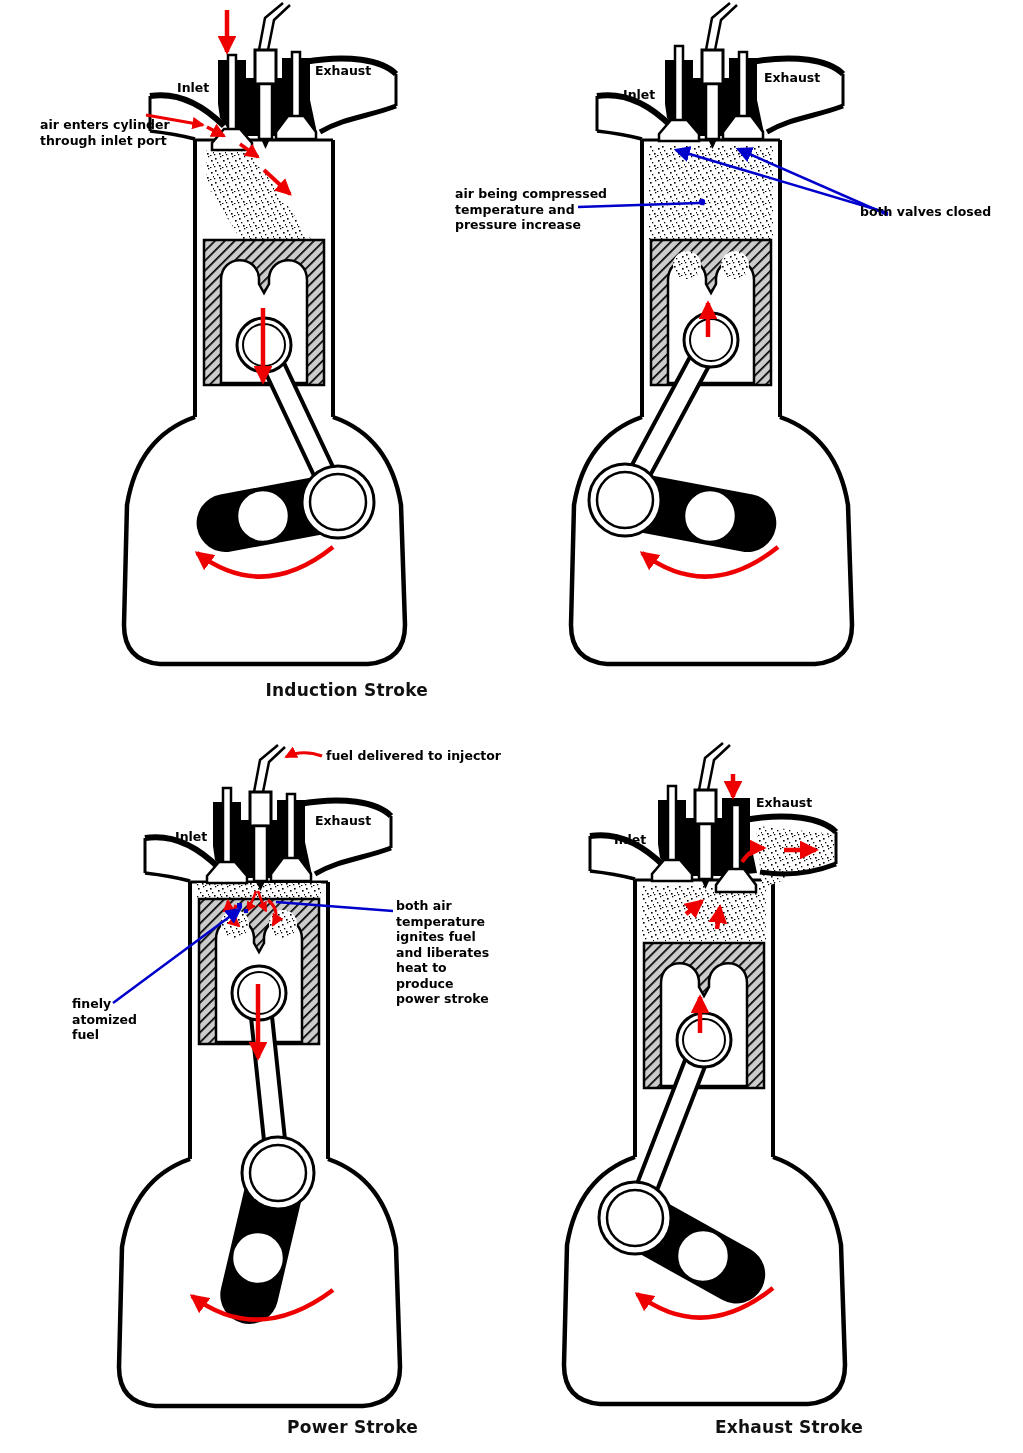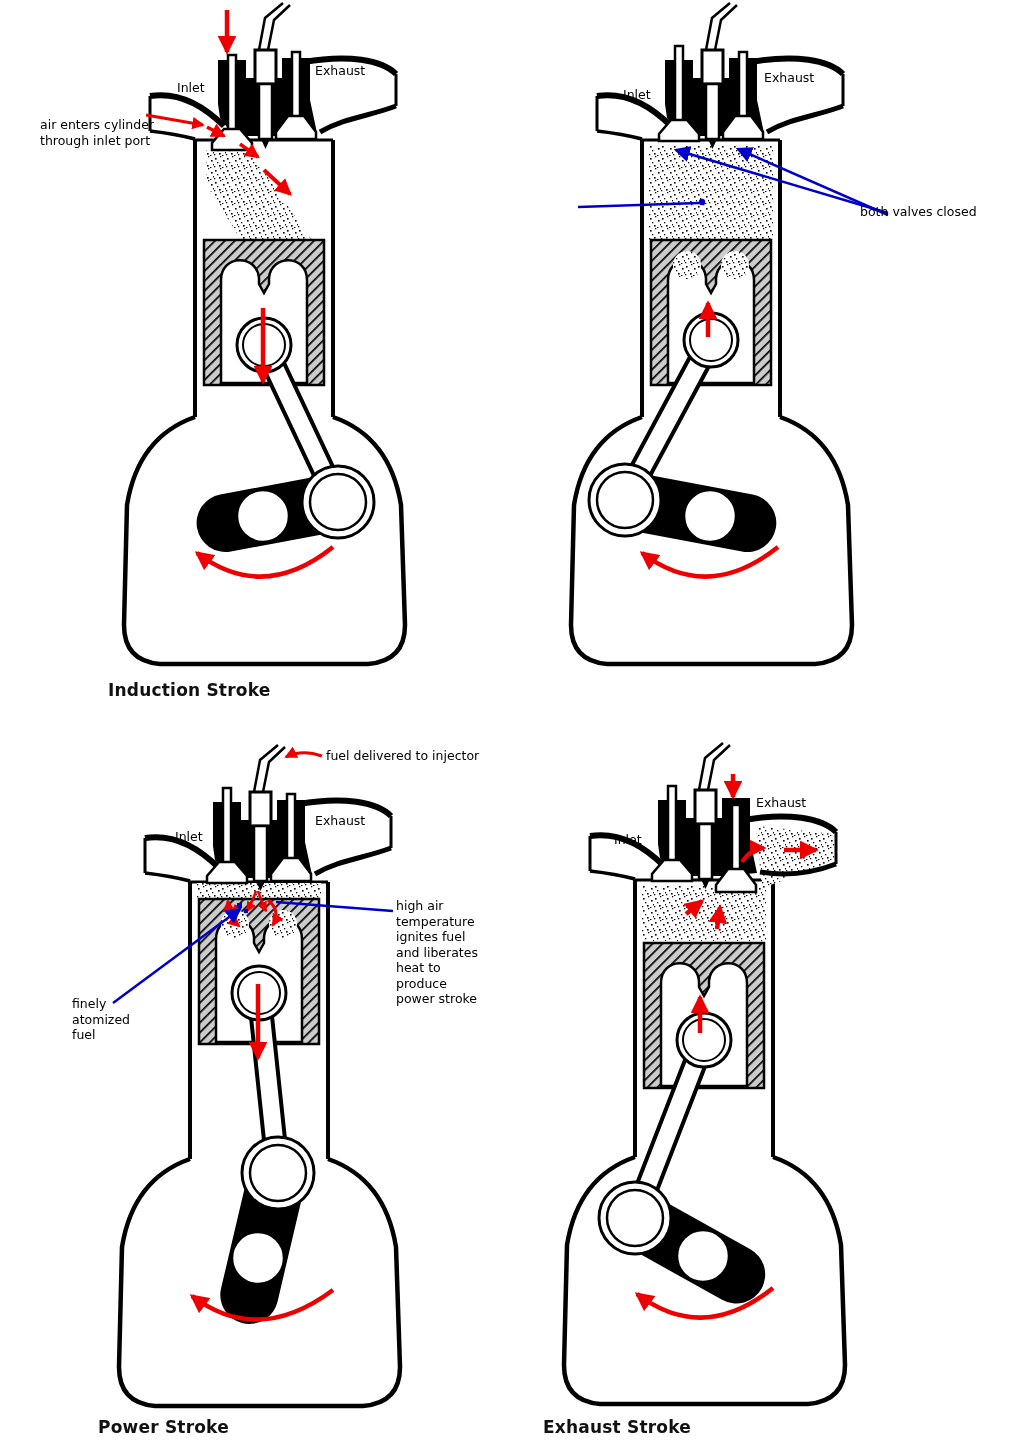--- a/index.html
+++ b/index.html
@@ -1,22 +1,22 @@
 <!DOCTYPE html>
 <html><head>
 <meta charset="utf-8">
 <style>
   html,body{margin:0;padding:0;background:#ffffff;}
   #canvas{position:relative;width:1023px;height:1453px;background:#fff;overflow:hidden;
           font-family:"DejaVu Sans","Liberation Sans",sans-serif;}
   #diagram{position:absolute;left:0;top:0;width:1023px;height:1453px;}
-  .lbl{position:absolute;font-weight:normal;font-size:12.5px;line-height:15.5px;color:#000;
+  .lbl{position:absolute;font-weight:bold;font-size:12.5px;line-height:15.5px;color:#000;
        white-space:pre-line;}
   .caption{position:absolute;font-weight:bold;font-size:17px;color:#111;width:320px;
-           text-align:left;letter-spacing:.2px;}
+           text-align:right;letter-spacing:.2px;}
 </style>
 </head>
 <body>
 
 <div id="canvas">
 
   <svg id="diagram" viewBox="0 0 1023 1453">
     <defs id="defs">
   <pattern id="hatch" width="7" height="7" patternUnits="userSpaceOnUse" patternTransform="rotate(45)">
     <rect width="7" height="7" fill="#cccccc"></rect>
@@ -242,26 +242,29 @@
   </svg>
 
   <div class="lbl" style="left:177px;top:80px">Inlet</div>
   <div class="lbl" style="left:315px;top:63px">Exhaust</div>
   <div class="lbl" style="left:40px;top:117px">air enters cylinder
 through inlet port</div>
   <div class="caption" style="left:108px;top:680px">Induction Stroke</div>
 
   <div class="lbl" style="left:623px;top:87px">Inlet</div>
   <div class="lbl" style="left:764px;top:70px">Exhaust</div>
+  <div class="lbl" style="left:455px;top:186px">air being compressed
+temperature and
+pressure increase</div>
   <div class="lbl" style="left:860px;top:204px">both valves closed</div>
 
   <div class="lbl" style="left:326px;top:748px">fuel delivered to injector</div>
   <div class="lbl" style="left:175px;top:829px">Inlet</div>
   <div class="lbl" style="left:315px;top:813px">Exhaust</div>
-  <div class="lbl" style="left:396px;top:898px">high air
+  <div class="lbl" style="left:396px;top:898px">both air
 temperature
 ignites fuel
 and liberates
 heat to
 produce
 power stroke</div>
   <div class="lbl" style="left:72px;top:996px">finely
 atomized
 fuel</div>
   <div class="caption" style="left:98px;top:1417px">Power Stroke</div>

